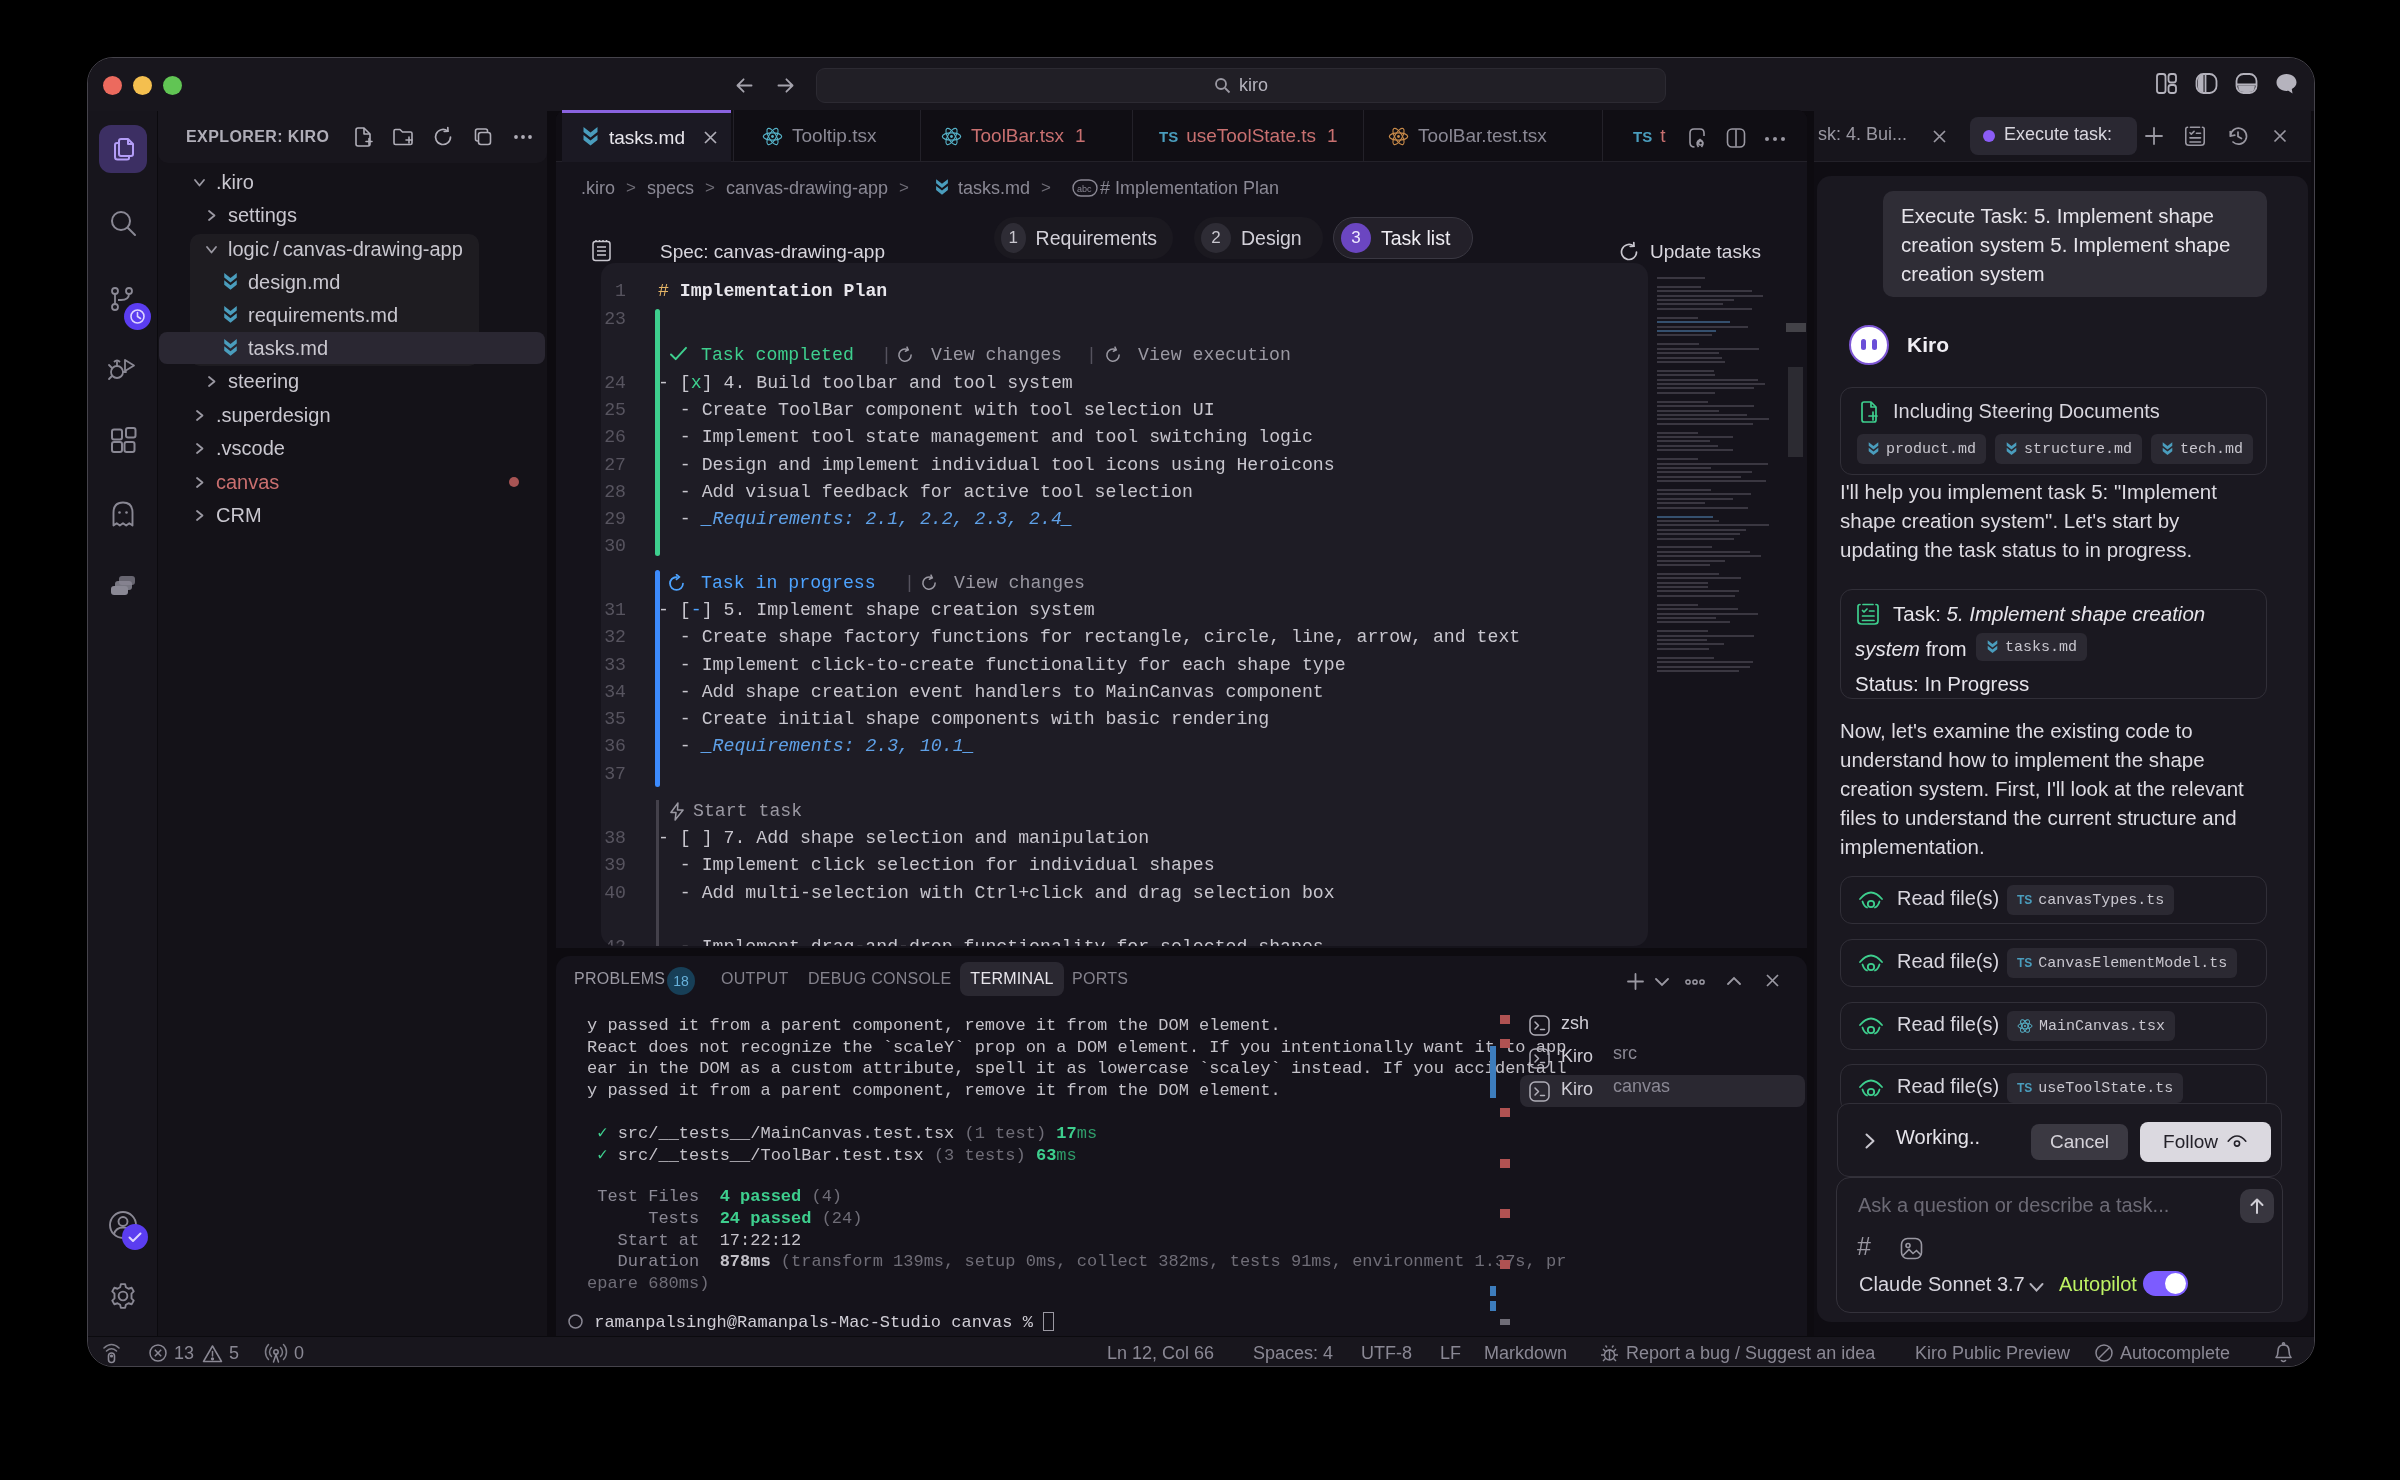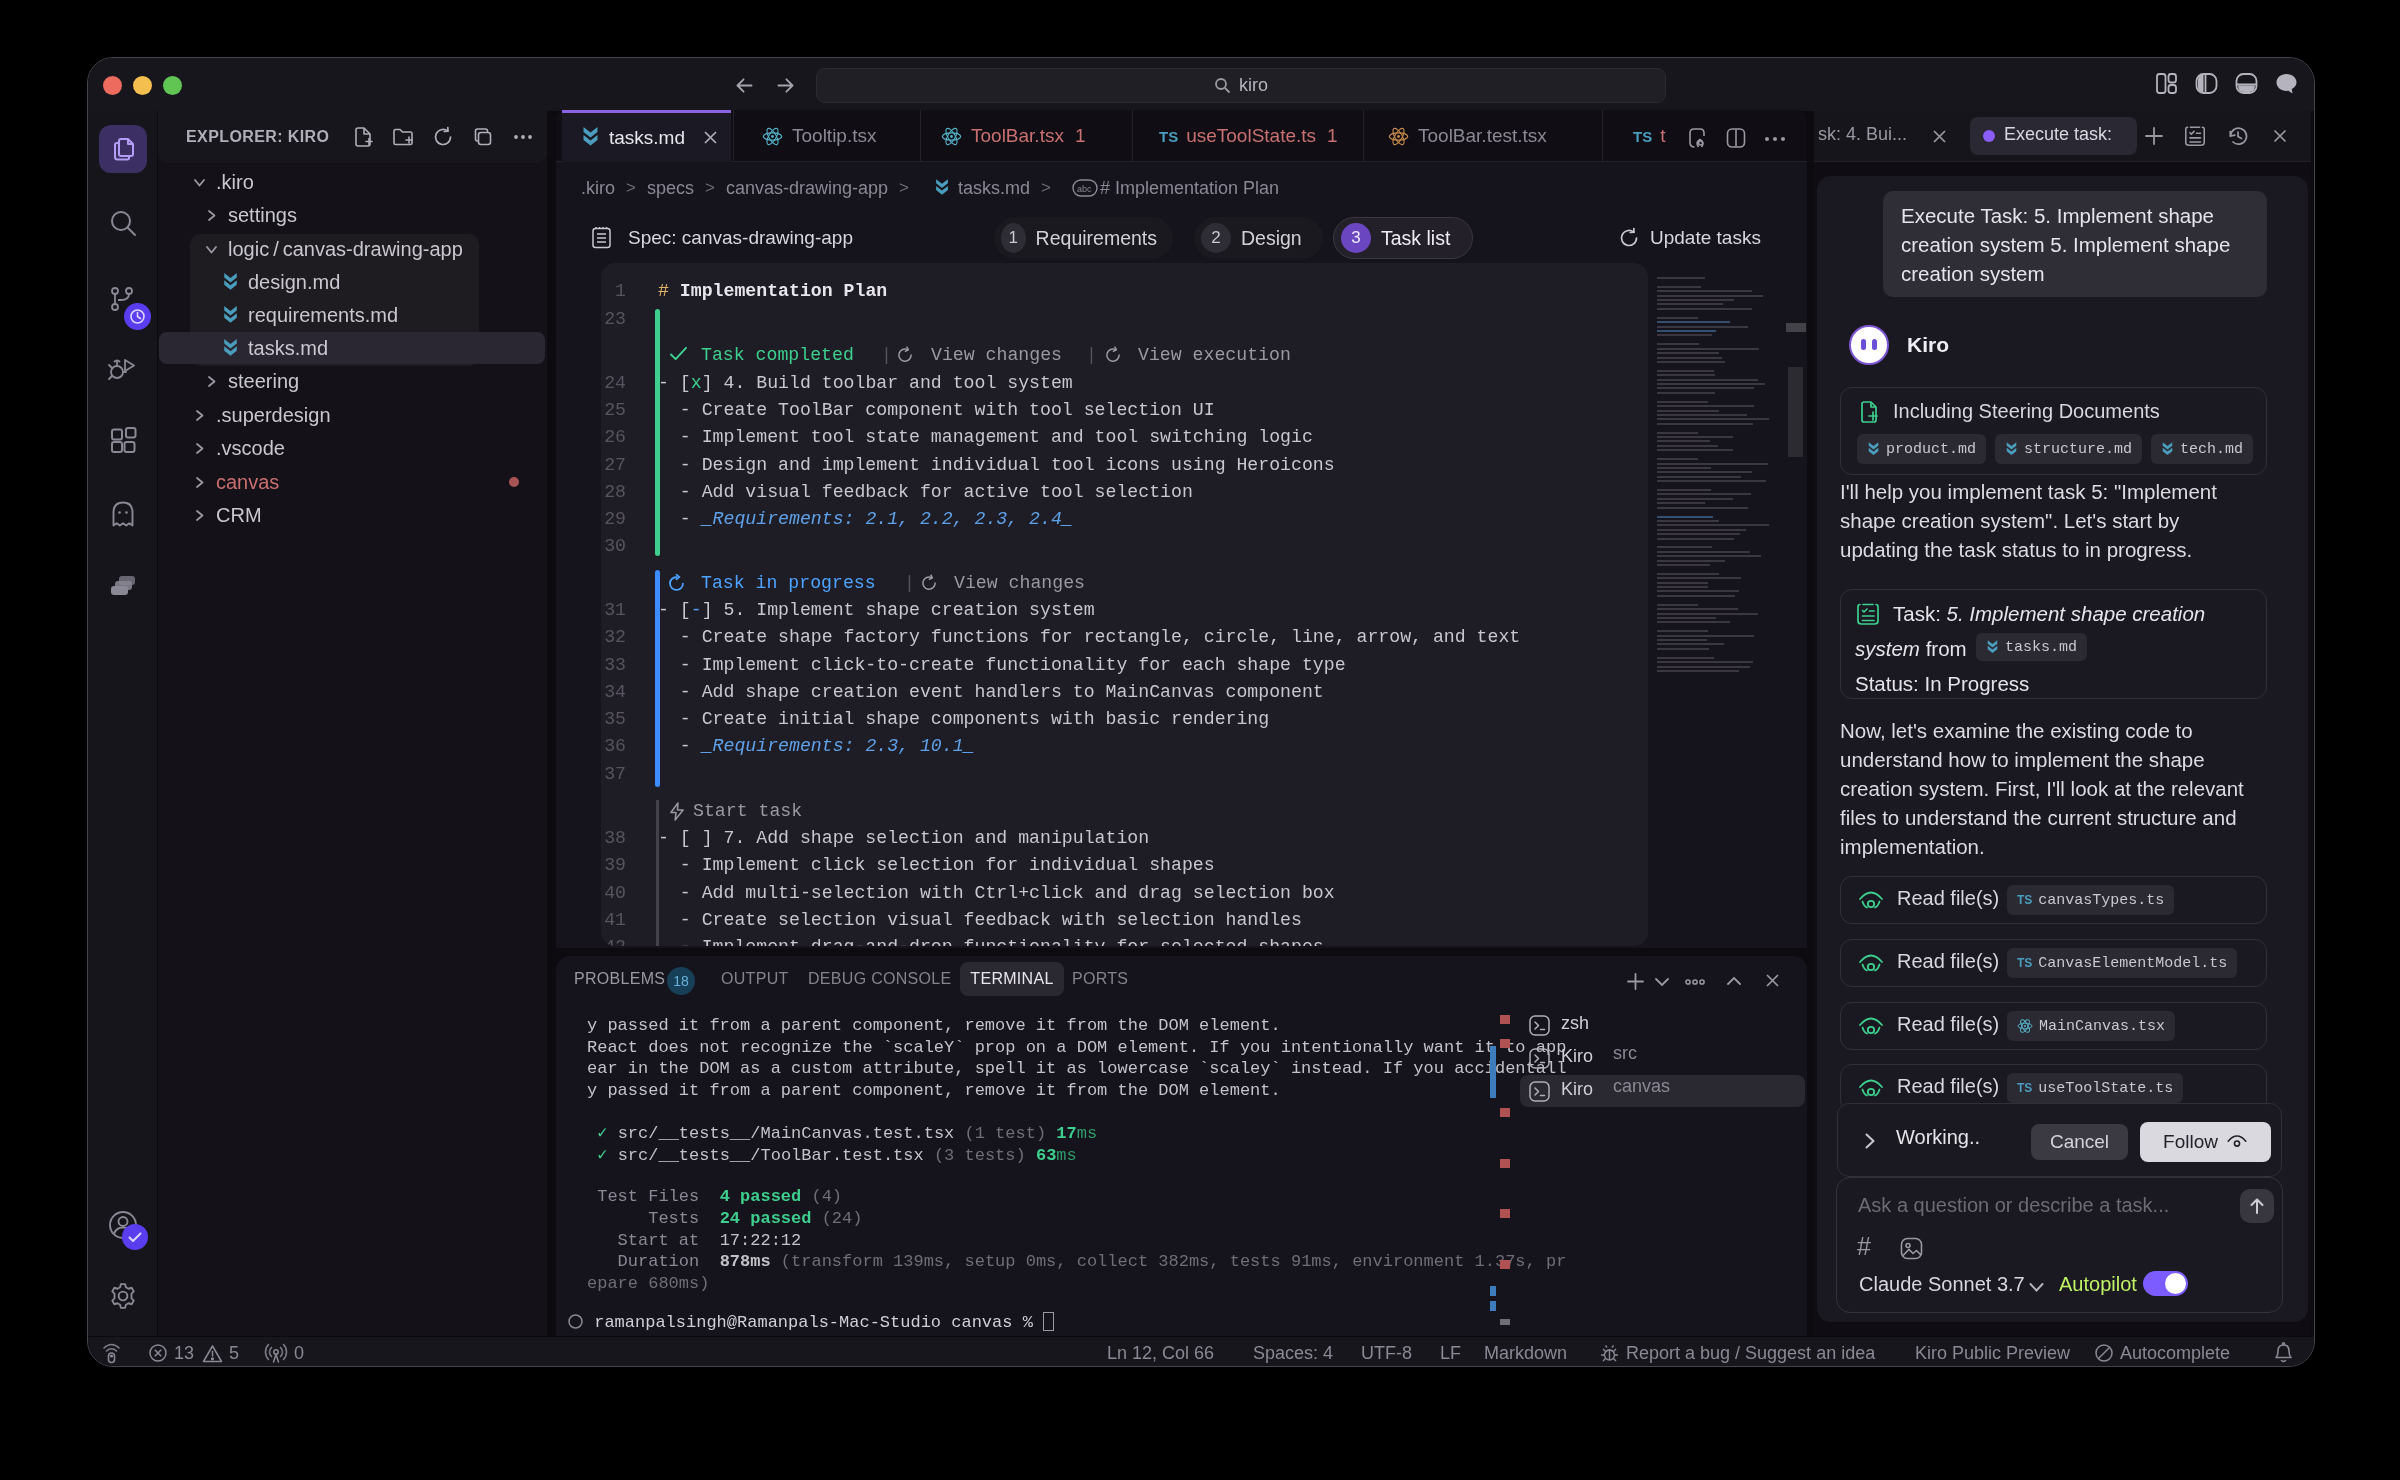--- a/index.html
+++ b/index.html
@@ -25,21 +25,21 @@
   
   #edgroup { position:absolute; left:468px; top:52px; width:1251px; height:838px; background:#15131b; border-radius:10px 10px 0 0; }
   #tabstrip { position:absolute; left:0; top:0; width:1251px; height:52px; background:#100e14; border-bottom:1px solid #232129; border-radius:10px 10px 0 0;}
   .tab { position:absolute; top:0; height:52px; display:flex; align-items:center; font-size:19px; color:#8a8894; }
   #breadcrumb { position:absolute; left:0; top:53px; width:1251px; height:50px; display:flex; align-items:center; color:#8a8894; font-size:18px; }
   .bsep { margin:0 11px; color:#6f6d77; font-size:17px; }
   .specpill { height:42px; top:4px; background:#1b1920; border-radius:21px; display:flex; align-items:center; }
   .pnum { width:30px; height:30px; margin-left:7px; border-radius:50%; background:#2e2c35; color:#c9c7cf;
           display:flex; align-items:center; justify-content:center; font-size:17px; }
   .plabel { margin-left:10px; margin-right:16px; color:#d2d0d8; font-size:19.5px; }
-  #specbar { position:absolute; left:0; top:103px; width:1251px; height:50px; display:flex; align-items:center; }
+  #specbar { position:absolute; left:0; top:103px; width:1251px; height:50px; display:flex; align-items:flex-end;gap:32px; }
   #edcard { position:absolute; left:45px; top:153px; width:1047px; height:683px; background:#1e1c25; border-radius:14px; overflow:hidden; }
   .cl { position:absolute; left:0; width:1047px; height:28px; line-height:28px; font-family:"Liberation Mono", monospace; font-size:18.2px; color:#c8c6ce; white-space:pre; }
   .cl .num { position:absolute; left:0; width:25px; text-align:right; color:#57545f; }
   #minimap { position:absolute; left:1097px; top:153px; width:154px; height:683px; }
   
   #terminal { position:absolute; left:468px; top:898px; width:1251px; height:380px; background:#15131b; border-radius:14px 14px 0 0; }
   .term-line { position:absolute; left:31px; font-family:"Liberation Mono", monospace; font-size:17px; height:22px; line-height:22px; color:#c4c2c9; white-space:pre; }
   
   #chatpanel { position:absolute; left:1726px; top:52px; width:497px; height:1226px; background:#0f0d13; }
   #chattabs { position:absolute; left:0; top:0; width:497px; height:52px; background:#17151c; border-bottom:1px solid #232129; }
@@ -457,21 +457,20 @@
         <div class="cl" style="top:415px;"><span class="num">34</span><span style="position:absolute;left:57px;">  - Add shape creation event handlers to MainCanvas component</span></div>
         <div class="cl" style="top:442px;"><span class="num">35</span><span style="position:absolute;left:57px;">  - Create initial shape components with basic rendering</span></div>
         <div class="cl" style="top:469px;"><span class="num">36</span><span style="position:absolute;left:57px;">  - <i style="color:#5fa1e8">_Requirements: 2.3, 10.1_</i></span></div>
         <div class="cl" style="top:497px;"><span class="num">37</span></div>
         <div class="cl" style="top:534px;"><span style="position:absolute;left:68px;top:5px;"><svg width="16" height="19" viewBox="0 0 17 20" fill="none" stroke="#9a98a2" stroke-width="1.6" stroke-linejoin="round">
               <path d="M9.5 1 L2 11 H7.5 L6.5 19 L15 8.5 H9 Z"></path>
             </svg></span><span style="position:absolute;left:92px;color:#9a98a2;">Start task</span></div>
         <div class="cl" style="top:561px;"><span class="num">38</span><span style="position:absolute;left:57px;">- [ ] 7. Add shape selection and manipulation</span></div>
         <div class="cl" style="top:588px;"><span class="num">39</span><span style="position:absolute;left:57px;">  - Implement click selection for individual shapes</span></div>
         <div class="cl" style="top:616px;"><span class="num">40</span><span style="position:absolute;left:57px;">  - Add multi-selection with Ctrl+click and drag selection box</span></div>
-        <div class="cl" style="top:643px;"><span class="num">41</span><span style="position:absolute;left:57px;">  - Create selection visual feedback with selection handles</span></div>
         <div class="cl" style="top:670px;"><span class="num">42</span><span style="position:absolute;left:57px;">  - Implement drag-and-drop functionality for selected shapes</span></div>
       </div>
     <div id="minimap">
         <div style="position:absolute;left:4px;top:14px;width:48px;height:2px;background:#3a3741;"></div>
         <div style="position:absolute;left:4px;top:23px;width:44px;height:2px;background:#3a3741;"></div>
         <div style="position:absolute;left:4px;top:27px;width:95px;height:2px;background:#3a3741;"></div>
         <div style="position:absolute;left:4px;top:32px;width:106px;height:2px;background:#3a3741;"></div>
         <div style="position:absolute;left:4px;top:36px;width:77px;height:2px;background:#3a3741;"></div>
         <div style="position:absolute;left:4px;top:40px;width:66px;height:2px;background:#3a3741;"></div>
         <div style="position:absolute;left:4px;top:45px;width:95px;height:2px;background:#3a3741;"></div>

